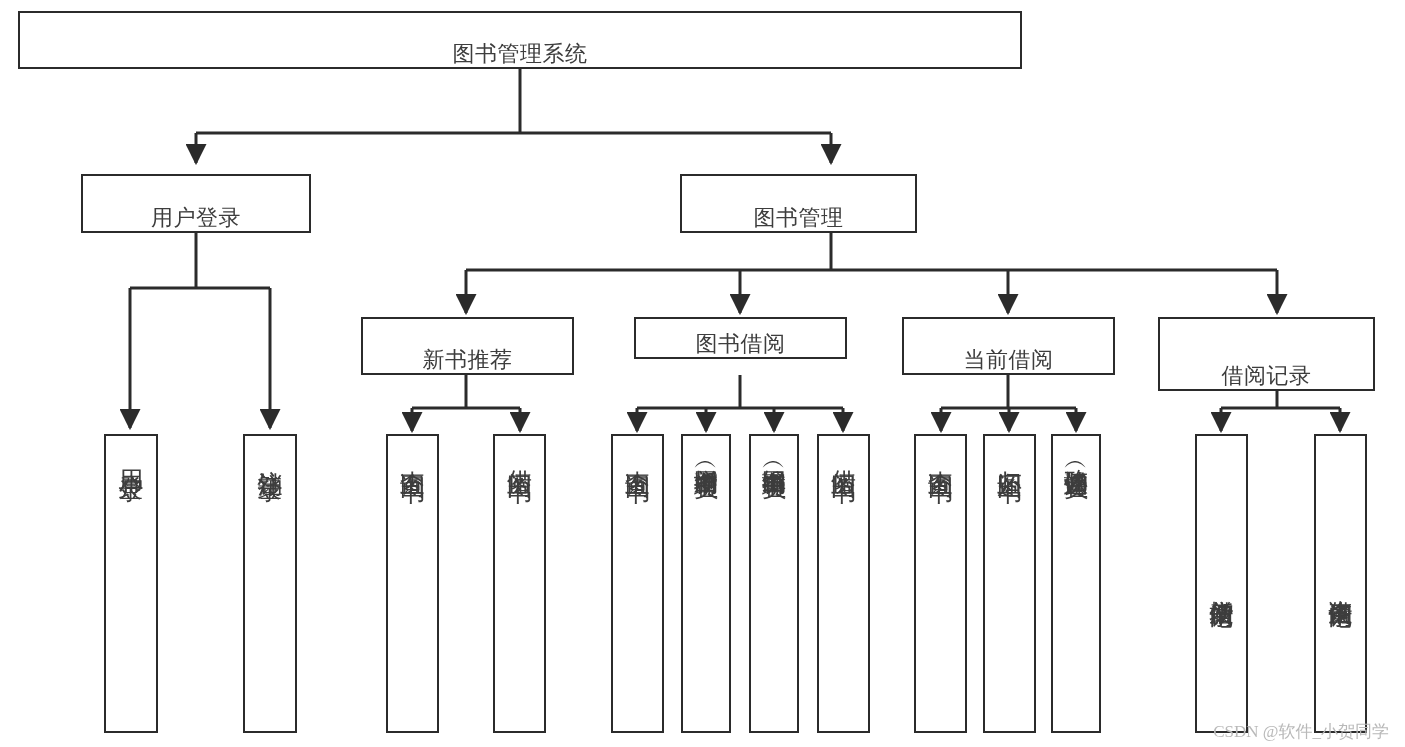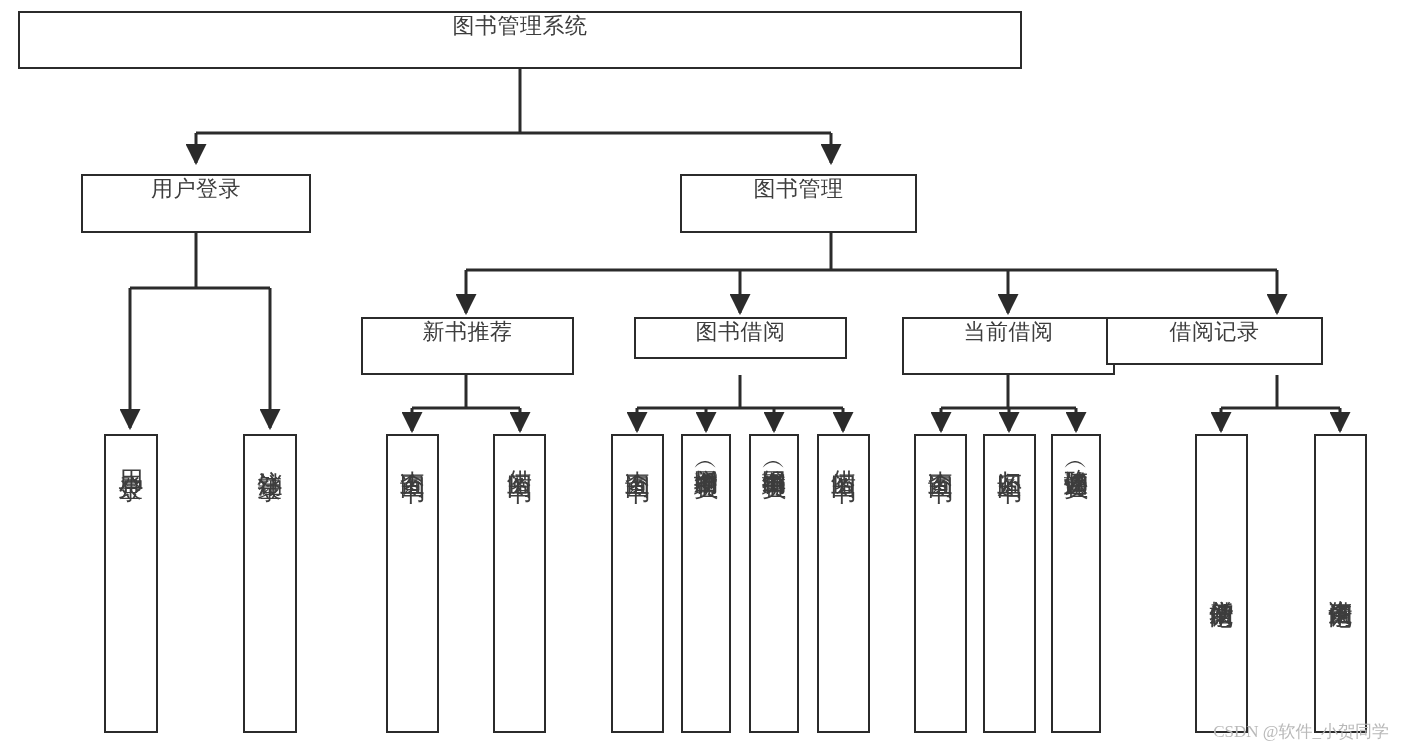--- a/index.html
+++ b/index.html
@@ -25,21 +25,21 @@
     width: 1405px;
     height: 747px;
     pointer-events: none;
   }
   .node {
     position: absolute;
     box-sizing: border-box;
     background: #ffffff;
     border: 2px solid #2b2b2b;
     display: flex;
-    align-items: flex-start;
+    align-items: flex-end;
     justify-content: center;
     color: #3d3d3d;
     z-index: 2;
   }
   .node .label {
     display: block;
     text-align: center;
     line-height: 1.18;
     letter-spacing: 0.5px;
     color: #3d3d3d;
@@ -147,21 +147,21 @@
 
   <div class="node horiz" style="left:361px; top:317px; width:213px; height:58px;">
     <span class="label">新书推荐</span>
   </div>
   <div class="node horiz" style="left:634px; top:317px; width:213px; height:42px;">
     <span class="label">图书借阅</span>
   </div>
   <div class="node horiz" style="left:902px; top:317px; width:213px; height:58px;">
     <span class="label">当前借阅</span>
   </div>
-  <div class="node horiz" style="left:1106px; top:317px; width:217px; height:48px;">
+  <div class="node horiz" style="left:1158px; top:317px; width:217px; height:74px;">
     <span class="label">借阅记录</span>
   </div>
 
   <div class="node vert" style="left:104px; top:434px; width:54px; height:299px;">
     <span class="label">用户登录</span>
   </div>
   <div class="node vert" style="left:243px; top:434px; width:54px; height:299px;">
     <span class="label">注销登录</span>
   </div>
 

